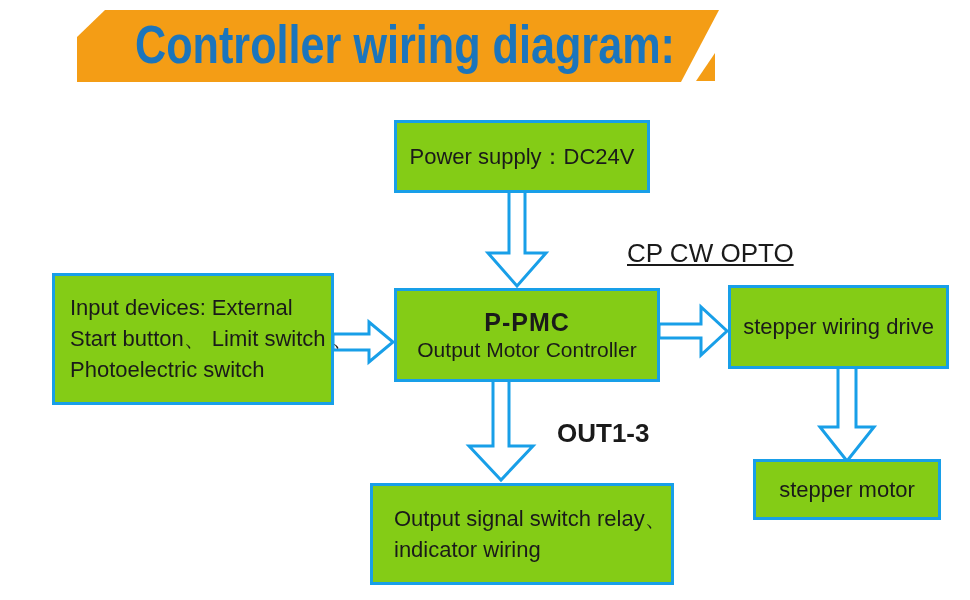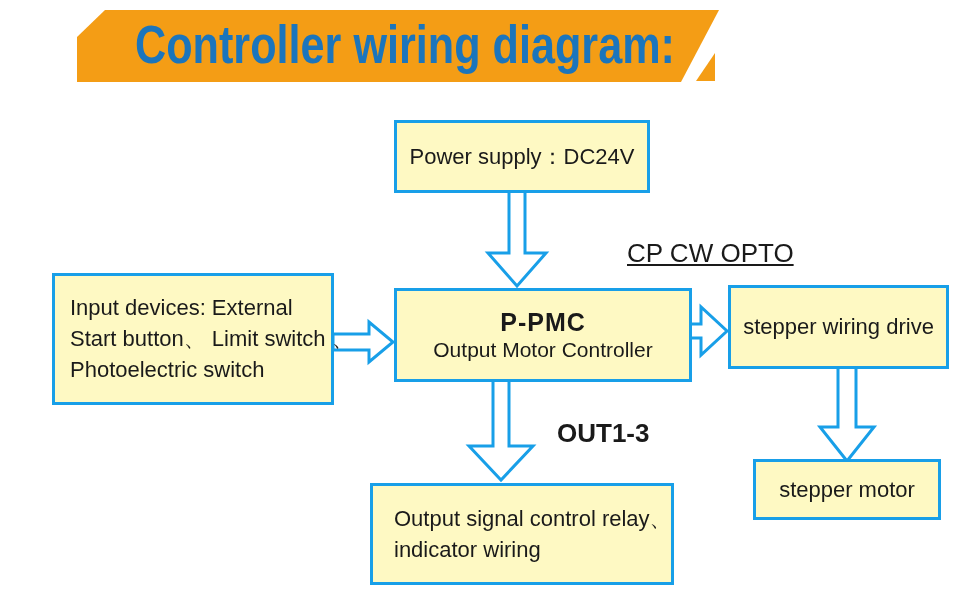--- a/index.html
+++ b/index.html
@@ -18,40 +18,40 @@
   }
   .layer {
     position: absolute;
     left: 0;
     top: 0;
   }
   
   .node {
     position: absolute;
     box-sizing: border-box;
-    background: #fef9c3;
+    background: #84cc16;
     border: 3px solid #189FE8;
     color: #1A1A1A;
   }
   .node.center {
     display: flex;
     flex-direction: column;
     align-items: center;
     justify-content: center;
     text-align: center;
   }
   .node .lbl {
     font-size: 22px;
     line-height: 26px;
     white-space: nowrap;
   }
   .node-power     { left: 377px; top: 120px; width: 256px; height: 73px;  }
   .node-input     { left: 35px;  top: 273px; width: 282px; height: 132px; padding: 16px 4px 0 15px; }
   .node-input .line { font-size: 22px; line-height: 31px; white-space: nowrap; }
-  .node-controller{ left: 377px; top: 288px; width: 298px; height: 94px;  }
+  .node-controller{ left: 377px; top: 288px; width: 266px; height: 94px;  }
   .node-controller .name { font-size: 25px; line-height: 30px; font-weight: bold; letter-spacing: 1px; }
   .node-controller .subtitle { font-size: 21px; line-height: 26px; white-space: nowrap; }
   .node-drive     { left: 711px; top: 285px; width: 221px; height: 84px;  }
   .node-motor     { left: 736px; top: 459px; width: 188px; height: 61px;  }
   .node-output    { left: 353px; top: 483px; width: 304px; height: 102px; padding: 17px 4px 0 21px; }
   .node-output .line { font-size: 22px; line-height: 31px; white-space: nowrap; }
   
   .edge-label {
     position: absolute;
     color: #1A1A1A;
@@ -97,20 +97,20 @@
 
   <div class="node node-drive center">
     <span class="lbl">stepper wiring drive</span>
   </div>
 
   <div class="node node-motor center">
     <span class="lbl">stepper motor</span>
   </div>
 
   <div class="node node-output">
-    <div class="line">Output signal control relay、</div>
+    <div class="line">Output signal switch relay、</div>
     <div class="line">indicator wiring</div>
   </div>
 
   <div class="edge-label label-cp">CP CW OPTO</div>
   <div class="edge-label label-out">OUT1-3</div>
 
 </div>
 
 </body></html>

